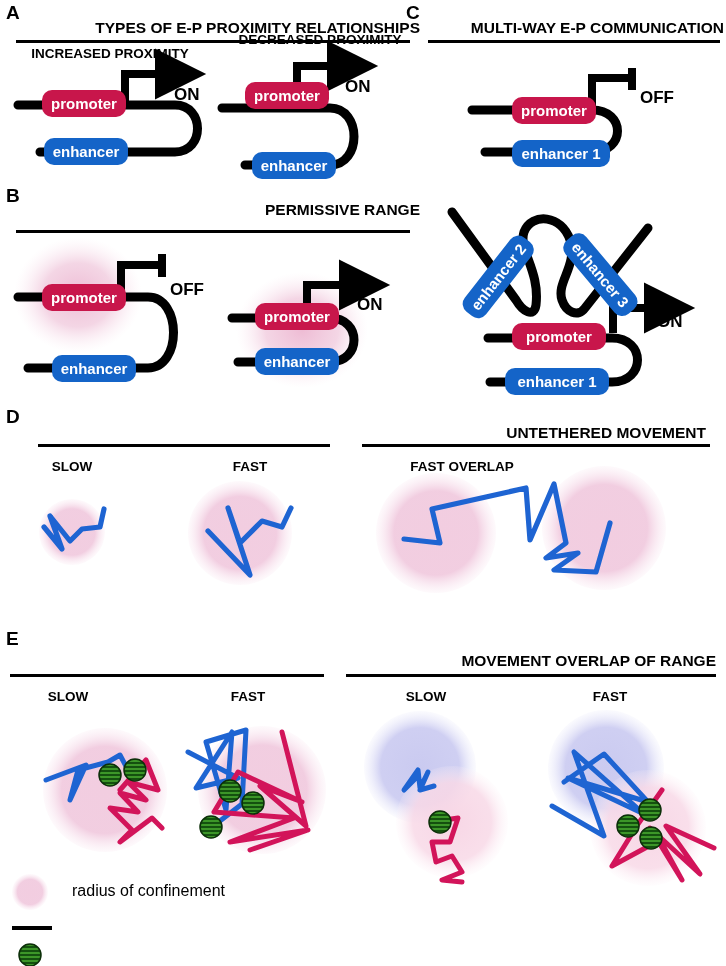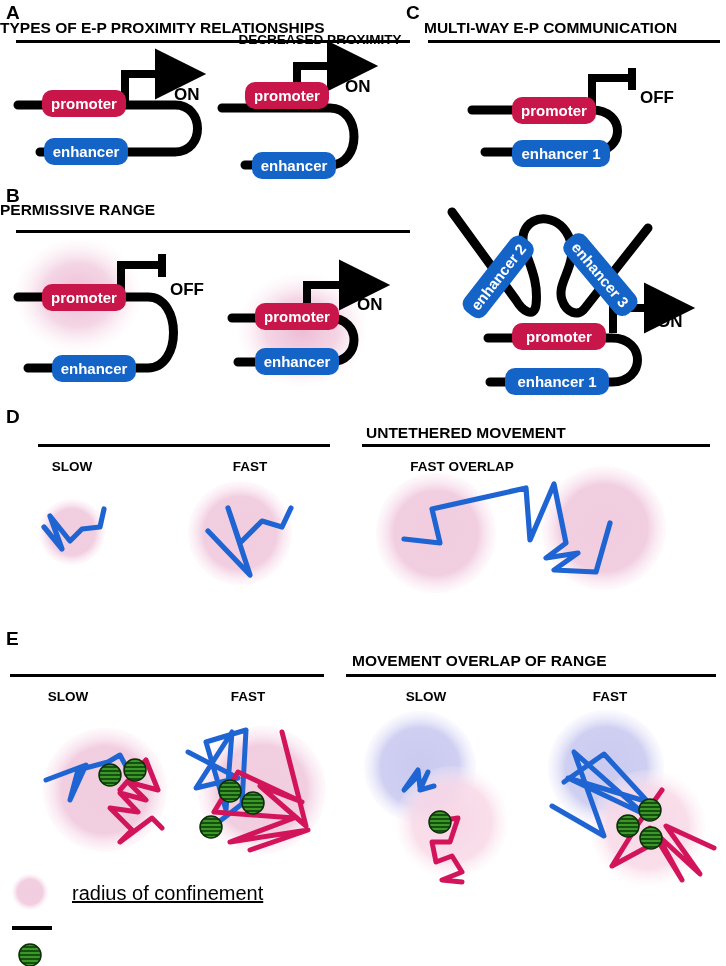--- a/index.html
+++ b/index.html
@@ -6,30 +6,30 @@
   body{
     width:726px;height:966px;position:relative;overflow:hidden;
     font-family:"Liberation Sans",sans-serif;
     color:#000;
   }
   #figure{position:absolute;left:0;top:0;width:726px;height:966px;}
   .panel-letter{
     position:absolute;font-weight:bold;font-size:19px;letter-spacing:0px;
   }
   .sec-title{
-    position:absolute;font-weight:bold;font-size:15.5px;text-align:left;
+    position:absolute;font-weight:bold;font-size:15.5px;text-align:right;
     white-space:nowrap;
   }
   .sub-title{
     position:absolute;font-weight:bold;font-size:13.5px;text-align:center;
     white-space:nowrap;
   }
   .rule{position:absolute;background:#000;height:3px;}
   .legend-text{
-    position:absolute;font-size:20px;white-space:nowrap;text-decoration:underline;
+    position:absolute;font-size:16px;white-space:nowrap;
   }
   svg{position:absolute;left:0;top:0;overflow:visible;}
 </style>
 </head>
 <body>
 
 <div id="figure">
 
   <svg width="726" height="966" viewBox="0 0 726 966">
     <defs>
@@ -226,20 +226,21 @@
       </g>
       <text x="559" y="342" font-size="15" fill="#fff" text-anchor="middle">promoter</text>
       <text x="557" y="387" font-size="15" fill="#fff" text-anchor="middle">enhancer 1</text>
       <text x="657" y="327" font-size="17" fill="#000" text-anchor="start">ON</text>
     </g>
   </svg>
 
   <div class="panel-letter" style="left:6px;top:2px;">A</div>
   <div class="sec-title" style="left:0;top:19px;width:420px;">TYPES OF E-P PROXIMITY RELATIONSHIPS</div>
   <div class="rule" style="left:16px;top:40px;width:394px;"></div>
+  <div class="sub-title" style="left:8px;top:46px;width:204px;">INCREASED PROXIMITY</div>
   <div class="sub-title" style="left:218px;top:32px;width:204px;">DECREASED PROXIMITY</div>
 
   <div class="panel-letter" style="left:6px;top:185px;">B</div>
   <div class="sec-title" style="left:0;top:201px;width:420px;">PERMISSIVE RANGE</div>
   <div class="rule" style="left:16px;top:230px;width:394px;"></div>
 
   <div class="panel-letter" style="left:406px;top:2px;">C</div>
   <div class="sec-title" style="left:424px;top:19px;width:300px;">MULTI-WAY  E-P COMMUNICATION</div>
   <div class="rule" style="left:428px;top:40px;width:292px;"></div>
 

